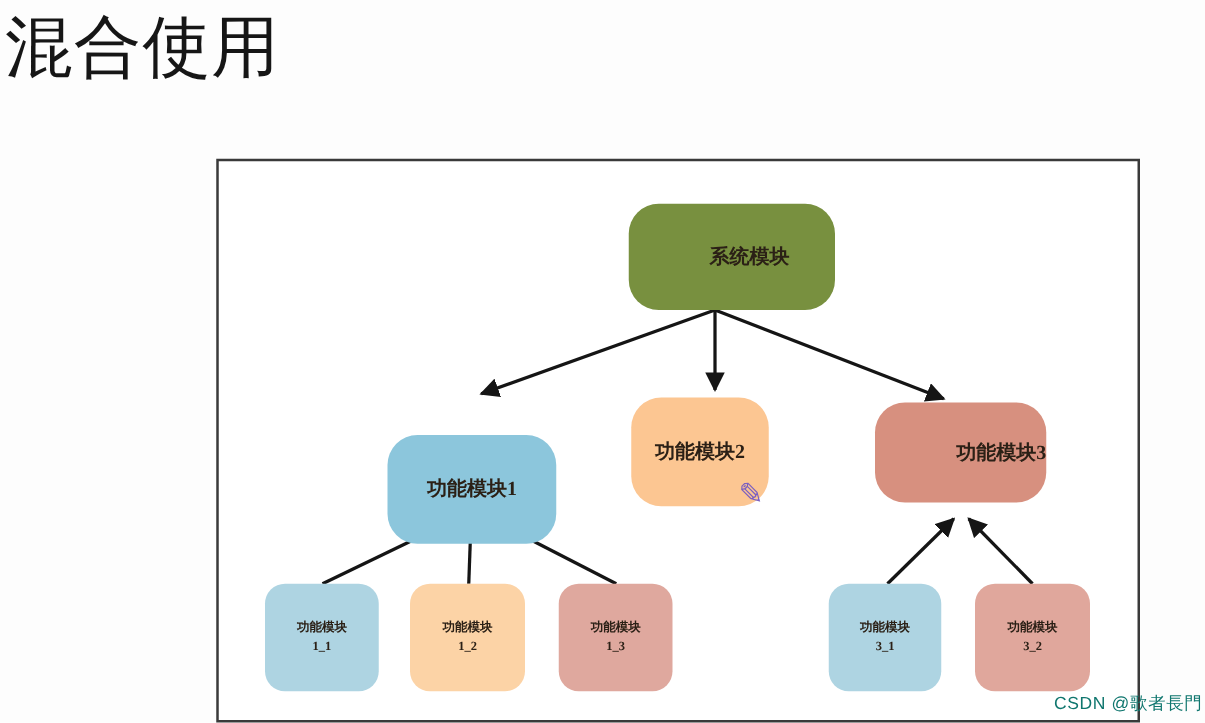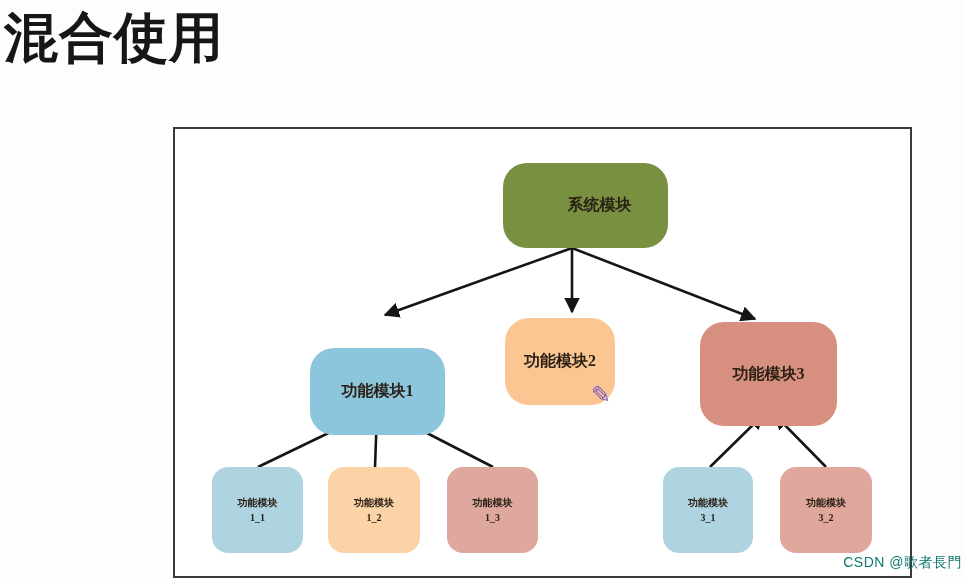--- a/index.html
+++ b/index.html
@@ -7,21 +7,21 @@
     width: 964px; height: 578px;
     position: relative;
     background: #fdfdfd;
     font-family: "Liberation Sans", sans-serif;
     overflow: hidden;
   }
   .page-title {
     position: absolute;
     left: 4px; top: 2px;
     font-size: 54px;
-    font-weight: 700;
+    font-weight: 400;
     color: #161616;
     letter-spacing: 1px;
   }
   .frame {
     position: absolute;
     left: 173px; top: 127px;
     width: 735px; height: 447px;
     border: 2px solid #3a3a3a;
     background: #ffffff;
   }
@@ -40,21 +40,21 @@
     font-weight: bold;
     color: #2b2016;
     text-align: center;
   }
   .node .node-label { display: block; }
   .lvl1, .lvl2 { border-radius: 24px; font-size: 16px; }
   .lvl3 { border-radius: 16px; font-size: 10px; line-height: 1.55; }
   .n-root { left: 328px; top: 34px;  width: 137px; height: 85px; padding-left: 28px; }
   .n-f1   { left: 135px; top: 191px; width: 135px; height: 87px; margin-top: 28px; }
   .n-f2   { left: 330px; top: 189px; width: 110px; height: 87px; }
-  .n-f3   { left: 525px; top: 193px; width: 137px; height: 104px; }
+  .n-f3   { left: 525px; top: 193px; width: 137px; height: 80px; align-items: flex-end; }
   .n-c11  { left: 37px;  top: 338px; width: 91px;  height: 86px; }
   .n-c12  { left: 153px; top: 338px; width: 92px;  height: 86px; }
   .n-c13  { left: 272px; top: 338px; width: 91px;  height: 86px; }
   .n-c31  { left: 488px; top: 338px; width: 90px;  height: 86px; }
   .n-c32  { left: 605px; top: 338px; width: 92px;  height: 86px; }
   .pencil {
     position: absolute;
     right: 4px; bottom: -2px;
     font-size: 24px;
     font-family: "DejaVu Sans", sans-serif;

